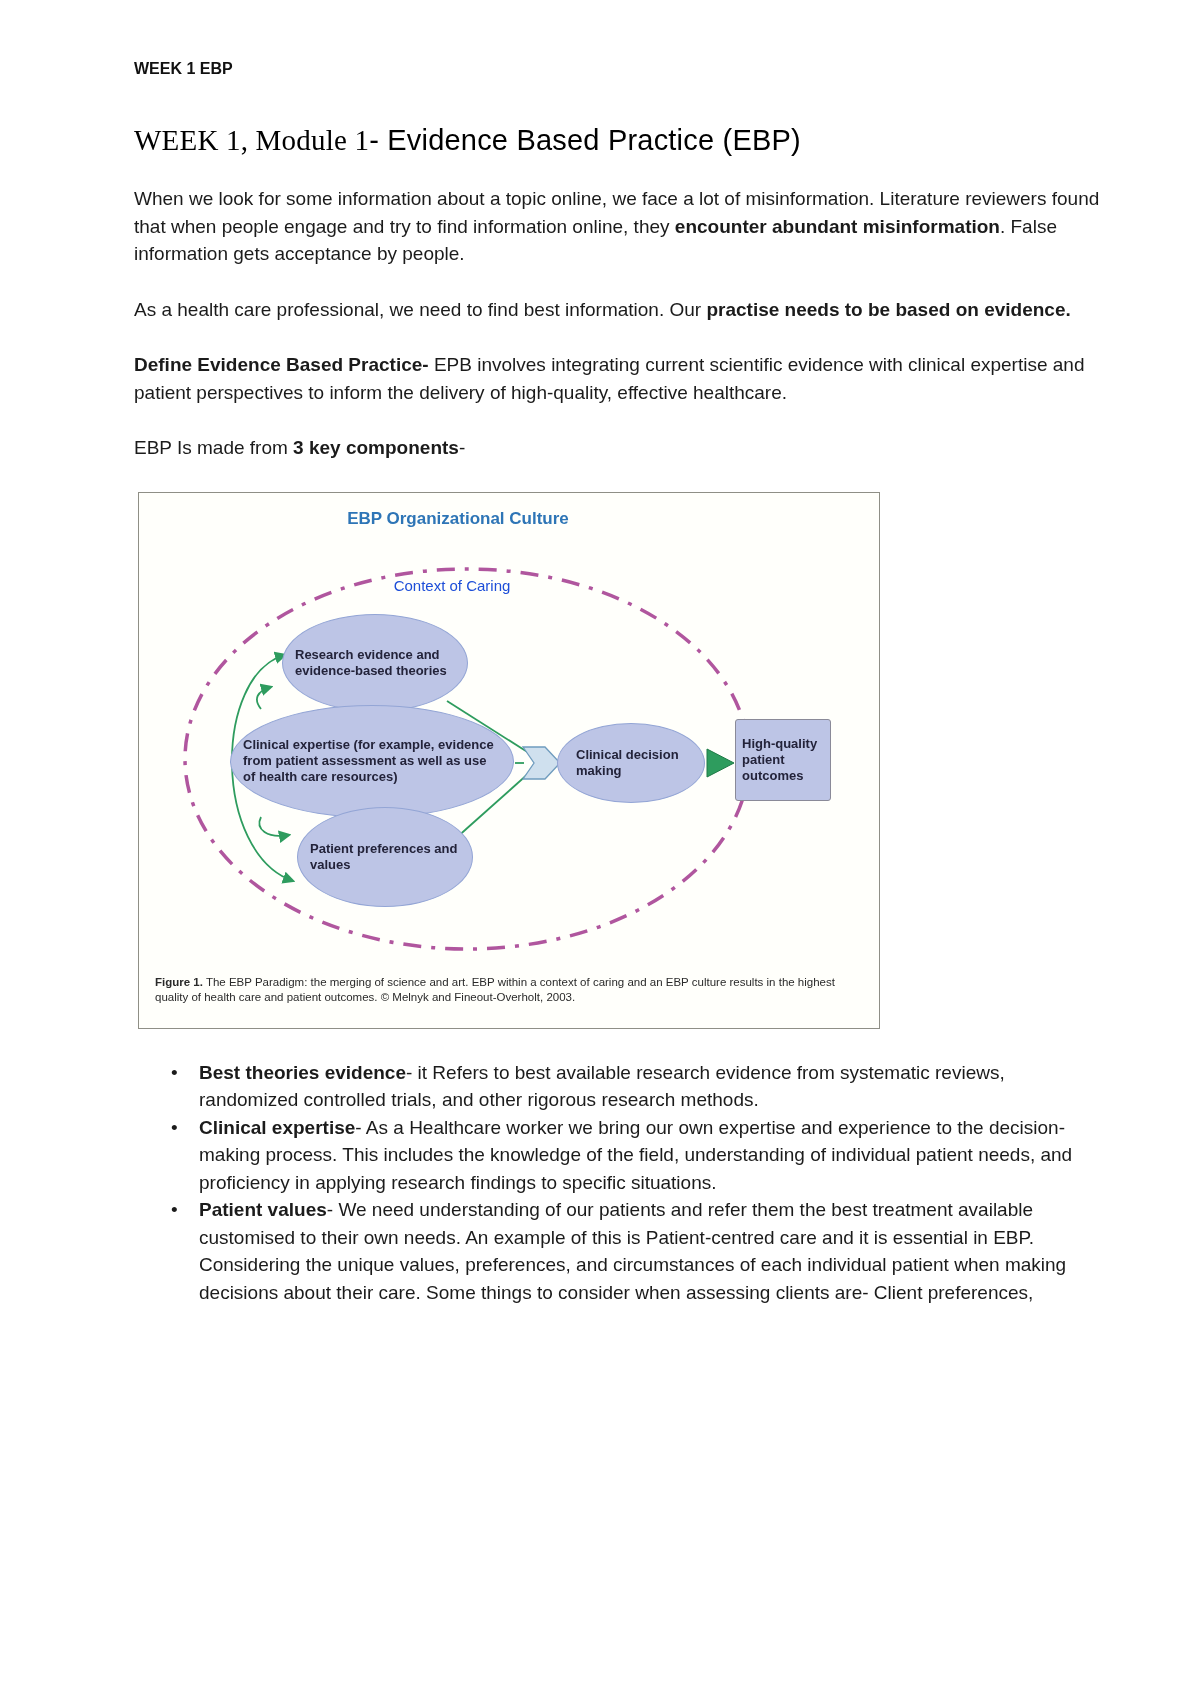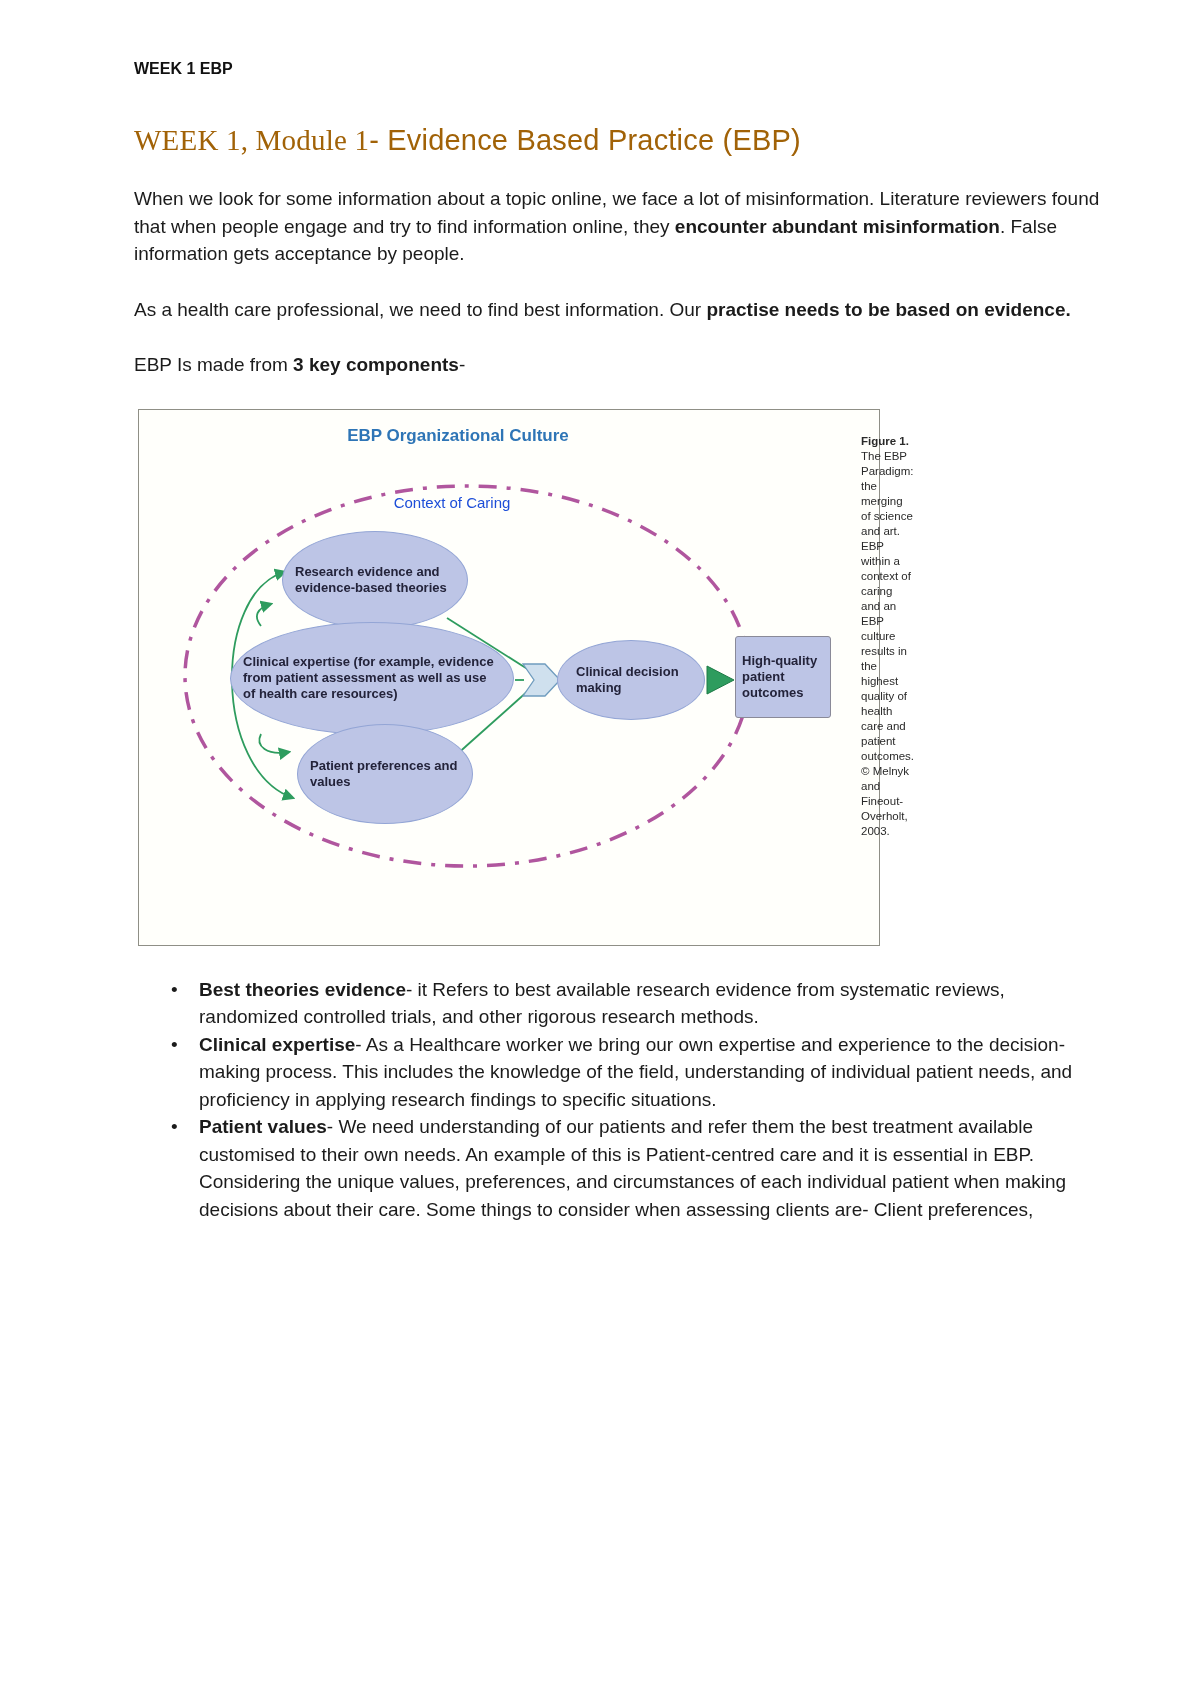--- a/index.html
+++ b/index.html
@@ -8,35 +8,35 @@
     width:1192px;height:1696px;
     box-sizing:border-box;
     padding:60px 133px 0 90px;
     font-family:"Liberation Sans",sans-serif;
     color:#1b1b1b;
     background:#ffffff;
     overflow:hidden;
     margin-left:44px;
   }
   .doc-header{font-size:16px;font-weight:bold;color:#111;}
-  h1.title{margin:46px 0 0 0;font-weight:normal;font-size:29px;color:#a16207;letter-spacing:.2px;}
+  h1.title{margin:46px 0 0 0;font-weight:normal;font-size:29px;color:#000000;letter-spacing:.2px;}
   .title-serif{font-family:"Liberation Serif",serif;}
   .title-sans{font-family:"Liberation Sans",sans-serif;}
   p.body-text{margin:28px 0 0 0;font-size:19px;line-height:27.5px;}
   .b{font-weight:bold;}
 
   
   figure.fig{
     margin:30px 0 0 4px;
     width:742px;height:537px;
     box-sizing:border-box;
     border:1px solid #8f8f86;
     background:#fffffb;
     padding:16px 16px 10px 16px;
-    display:flex;flex-direction:row;
+    display:flex;flex-direction:column;
   }
   .diagram{position:relative;width:706px;height:458px;flex:0 0 auto;}
   .diagram svg{position:absolute;left:0;top:0;}
   .diag-title{
     position:absolute;left:0;top:6;width:606px;text-align:center;
     font-size:17px;font-weight:bold;color:#2e75b6;
   }
   .context-label{
     position:absolute;left:197px;top:68px;width:200px;text-align:center;
     font-size:15px;color:#1d4ed8;
@@ -68,20 +68,21 @@
 <div class="page">
 
   <div class="doc-header">WEEK 1 EBP</div>
 
   <h1 class="title"><span class="title-serif">WEEK 1, Module 1</span><span class="title-sans">- Evidence Based Practice (EBP)</span></h1>
 
   <p class="body-text"><span>When we look for some information about a topic online, we face a lot of misinformation. Literature reviewers found that when people engage and try to find information online, they </span><span class="b">encounter abundant misinformation</span><span>. False information gets acceptance by people.</span></p>
 
   <p class="body-text"><span>As a health care professional, we need to find best information. Our </span><span class="b">practise needs to be based on evidence.</span></p>
 
+  <p class="body-text"><span class="b">Define Evidence Based Practice-</span><span> EPB involves integrating current scientific evidence with clinical expertise and patient perspectives to inform the delivery of high-quality, effective healthcare.</span></p>
 
   <p class="body-text"><span>EBP Is made from </span><span class="b">3 key components</span><span>-</span></p>
 
   <figure class="fig">
     <div class="diagram">
 
       <svg width="706" height="458" viewBox="0 0 706 458">
         <defs>
           <marker id="arrowG" viewBox="0 0 10 10" refX="8" refY="5" markerWidth="7" markerHeight="7" orient="auto-start-reverse">
             <path d="M0,0 L10,5 L0,10 z" fill="#2e9c5e"></path>

